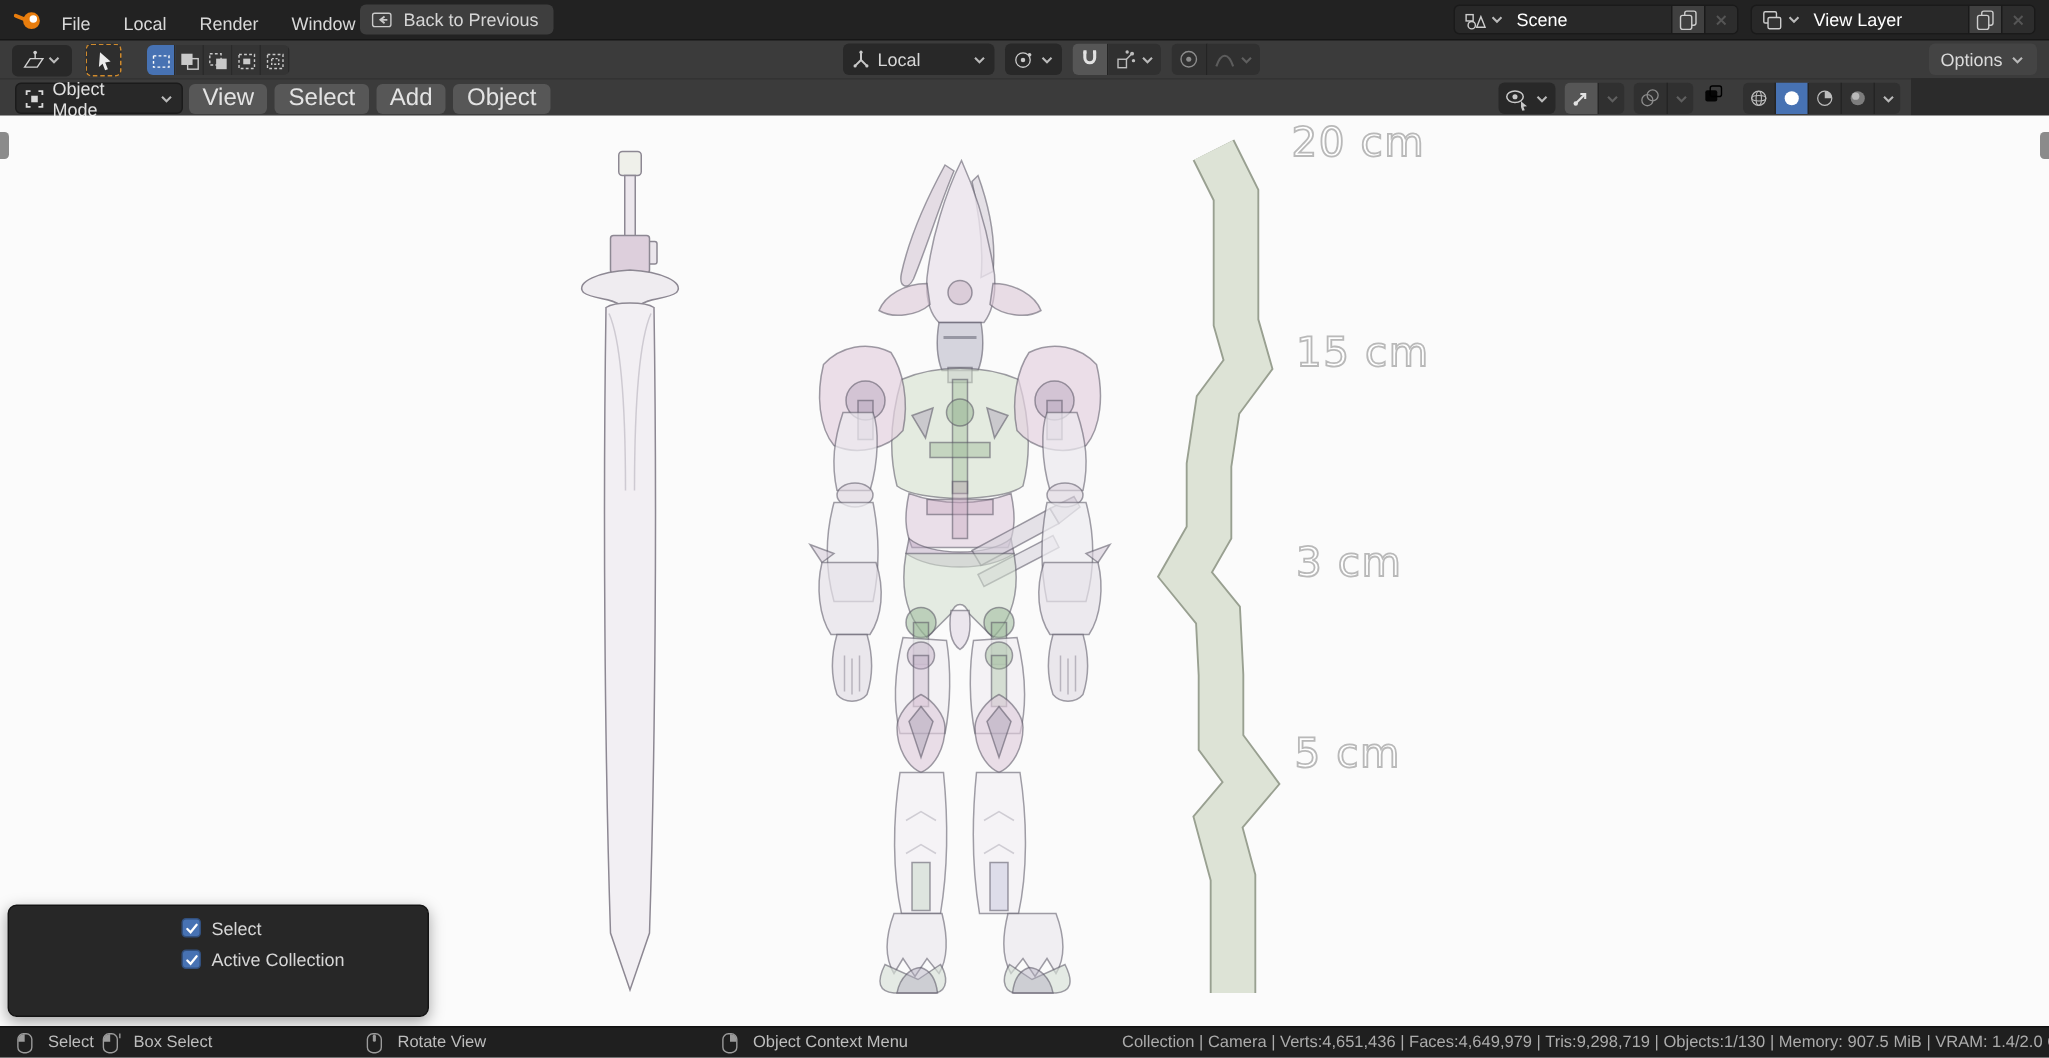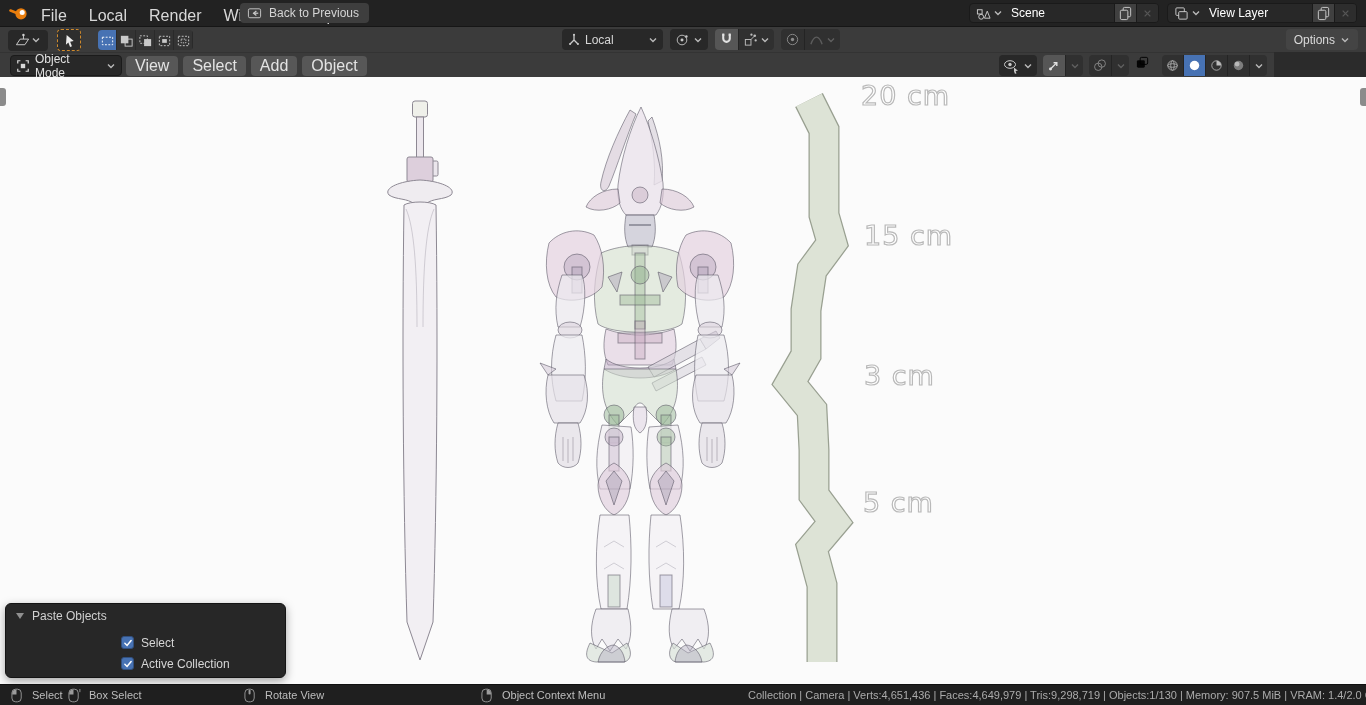--- a/index.html
+++ b/index.html
@@ -10,21 +10,21 @@
     -webkit-font-smoothing: antialiased;
   }
   svg { display:block; }
   .chev { width:10px; height:10px; color:#b9b9b9; flex:0 0 auto; }
   .chev.dim { color:#5f5f5f; }
 
   
   .topbar { position:absolute; left:0; top:0; width:1366px; height:26px;
     background:#222222; display:flex; align-items:center; }
   .logo { width:22px; height:16px; margin-left:8px; display:flex; align-items:center; justify-content:center; cursor:pointer; }
-  .menu { color:#d8d8d8; font-size:16px; padding:0 11px; height:20px; line-height:26px; border-radius:4px; cursor:default; }
+  .menu { color:#d8d8d8; font-size:12px; padding:0 11px; height:20px; line-height:26px; border-radius:4px; cursor:default; }
   .backbtn { position:absolute; left:240px; top:3px; height:20px; background:#3e3e3e;
     border-radius:4px; display:flex; align-items:center; gap:7px; padding:0 10px 0 7px;
     color:#d5d5d5; font-size:12px; }
   .idwidget { position:absolute; top:3px; height:20px; background:#282828; border:1px solid #1a1a1a;
     border-radius:4px; display:flex; align-items:center; overflow:hidden; }
   .idwidget .iseg { display:flex; align-items:center; gap:2px; padding:0 4px 0 6px; height:100%; color:#cdcdcd; }
   .idwidget .itext { flex:1; color:#ffffff; font-size:12px; padding-left:4px; }
   .idwidget .ibtn { width:22px; height:100%; display:flex; align-items:center; justify-content:center; background:#404040; color:#cdcdcd; border-left:1px solid #1a1a1a; }
   .idwidget .ibtn.dis { background:#2d2d2d; color:#555; }
 
@@ -605,24 +605,20 @@
       <path d="M702 585 C700 574 692 568 686 568 C680 570 676 576 675 585 Z" fill="rgba(178,173,190,0.45)"></path>
     </g>
   </svg>
 
   <span class="ruler-label" style="left:861px; top:3px;">20 cm</span>
   <span class="ruler-label" style="left:864px; top:143px;">15 cm</span>
   <span class="ruler-label" style="left:864px; top:283px;">3 cm</span>
   <span class="ruler-label" style="left:863px; top:410px;">5 cm</span>
 
   <div class="op-panel">
-    <div class="op-title">
-      <span class="tri"></span>
-      <span>Paste Objects</span>
-    </div>
     <div class="op-row" style="margin-top:4px;">
       <span class="cbx">
           <svg>
             <use href="#i-check"></use>
           </svg>
         </span>
       <span class="cbx-label">Select</span>
     </div>
     <div class="op-row">
       <span class="cbx">

